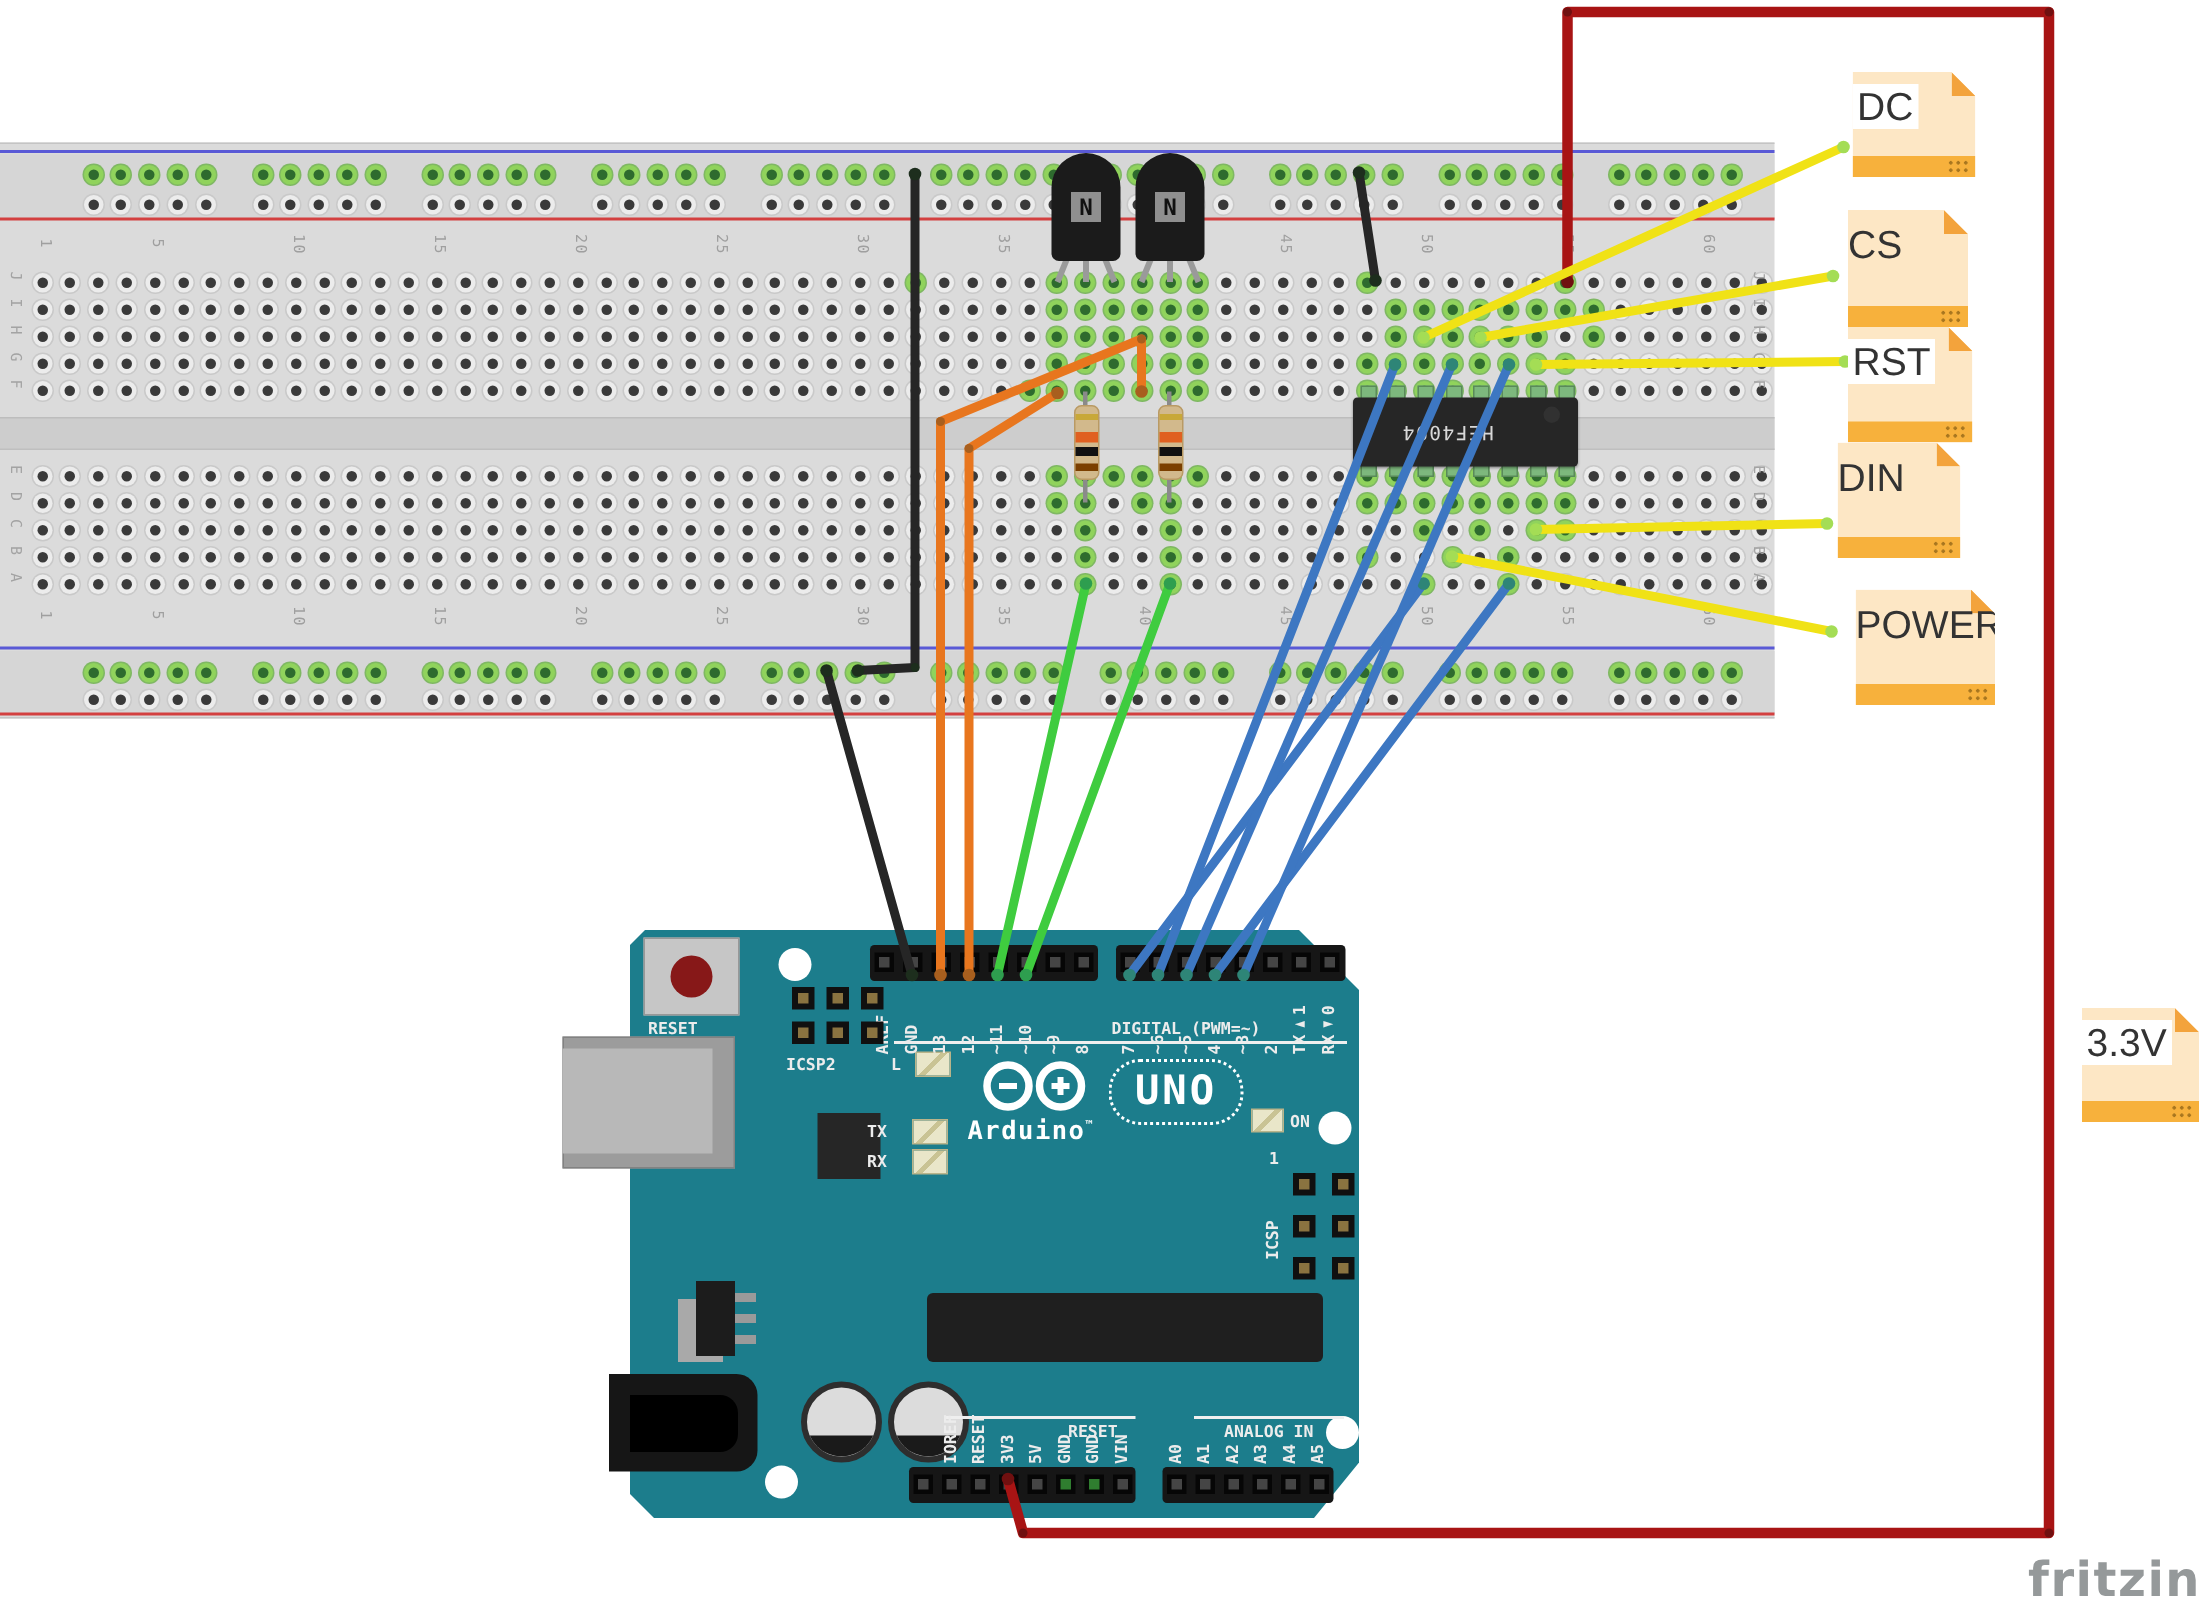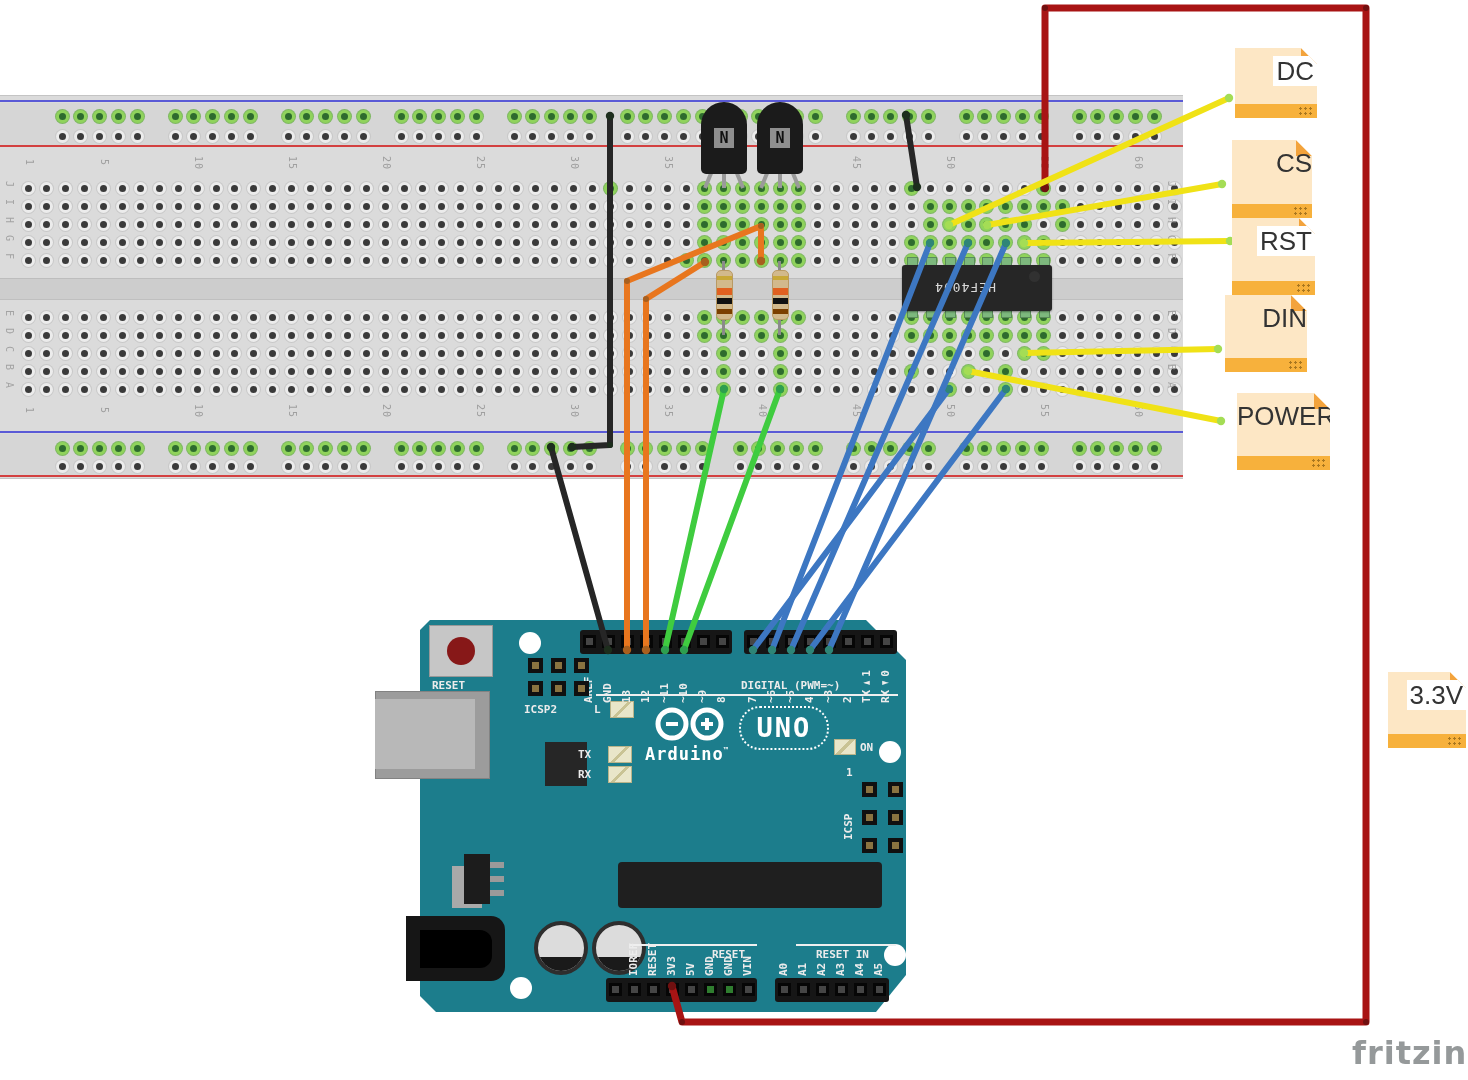--- a/index.html
+++ b/index.html
@@ -47,21 +47,21 @@
         font:13px "DejaVu Sans Mono",monospace;color:#D8D8D8;letter-spacing:1px;transform:rotate(180deg);}
   #chip .cdot{position:absolute;right:12px;top:6px;width:11px;height:11px;border-radius:50%;background:#313131;}
   .chip-pin{position:absolute;width:9px;height:9px;background:#7DB87D;border:1px solid #5a8a5a;}
   
   .note{position:absolute;background:#FDE7C5;clip-path:polygon(0 0,calc(100% - 16px) 0,100% 16px,100% 100%,0 100%);}
   .note .fold{position:absolute;right:0;top:0;width:16px;height:16px;background:#F3A33C;
               clip-path:polygon(0 0,0 100%,100% 100%);}
   .note .bar{position:absolute;left:0;bottom:0;width:100%;height:14px;background:#F7B13C;}
   .note .dots{position:absolute;right:4px;bottom:2px;width:15px;height:10px;
               background-image:radial-gradient(#a8761f 1px,transparent 1.3px);background-size:5px 5px;}
-  .note .ntext{position:absolute;left:0;top:8px;width:100%;text-align:right;
+  .note .ntext{position:absolute;left:0;top:8px;width:100%;text-align:left;
               font:26px "Liberation Sans",sans-serif;color:#333;}
   .note .ntext.hl span{background:#fff;padding:0 3px;}
   #watermark{position:absolute;left:1352px;top:1034px;font:bold 32px "DejaVu Sans",sans-serif;
              color:#95999A;letter-spacing:1px;}
   svg{position:absolute;left:0;top:0;}
 </style>
 </head>
 <body>
 
 <div id="stage">
@@ -1005,21 +1005,21 @@
     <div class="hlabel" style="left:578px;top:768px;">RX</div>
     <div class="led" style="left:608px;top:766px;width:22px;height:15px;"></div>
     <div class="led" style="left:834px;top:739px;width:20px;height:14px;"></div>
     <div class="hlabel" style="left:860px;top:741px;">ON</div>
 
     <div class="wline" style="left:596px;top:694px;width:302px;"></div>
     <div class="hlabel" style="left:741px;top:679px;">DIGITAL (PWM=~)</div>
     <div class="wline" style="left:630px;top:944px;width:127px;"></div>
     <div class="hlabel" style="left:712px;top:948px;">RESET</div>
     <div class="wline" style="left:796px;top:944px;width:100px;"></div>
-    <div class="hlabel" style="left:816px;top:948px;">RESET IN</div>
+    <div class="hlabel" style="left:816px;top:948px;">ANALOG IN</div>
 
     <div class="hlabel" style="left:524px;top:703px;">ICSP2</div>
     <div class="vlabel" style="left:842px;top:790px;height:50px;">ICSP</div>
     <div class="hlabel" style="left:846px;top:766px;">1</div>
   <div class="strip" style="left: 580px; top: 630px; width: 152px; height: 24px;"></div>
       <div class="strip" style="left: 744px; top: 630px; width: 153px; height: 24px;"></div>
       <div class="strip" style="left: 606px; top: 978px; width: 151px; height: 24px;"></div>
       <div class="strip" style="left: 775px; top: 978px; width: 114px; height: 24px;"></div>
       <div class="pinsq" style="left: 582.5px; top: 635px;">
         <i></i>

